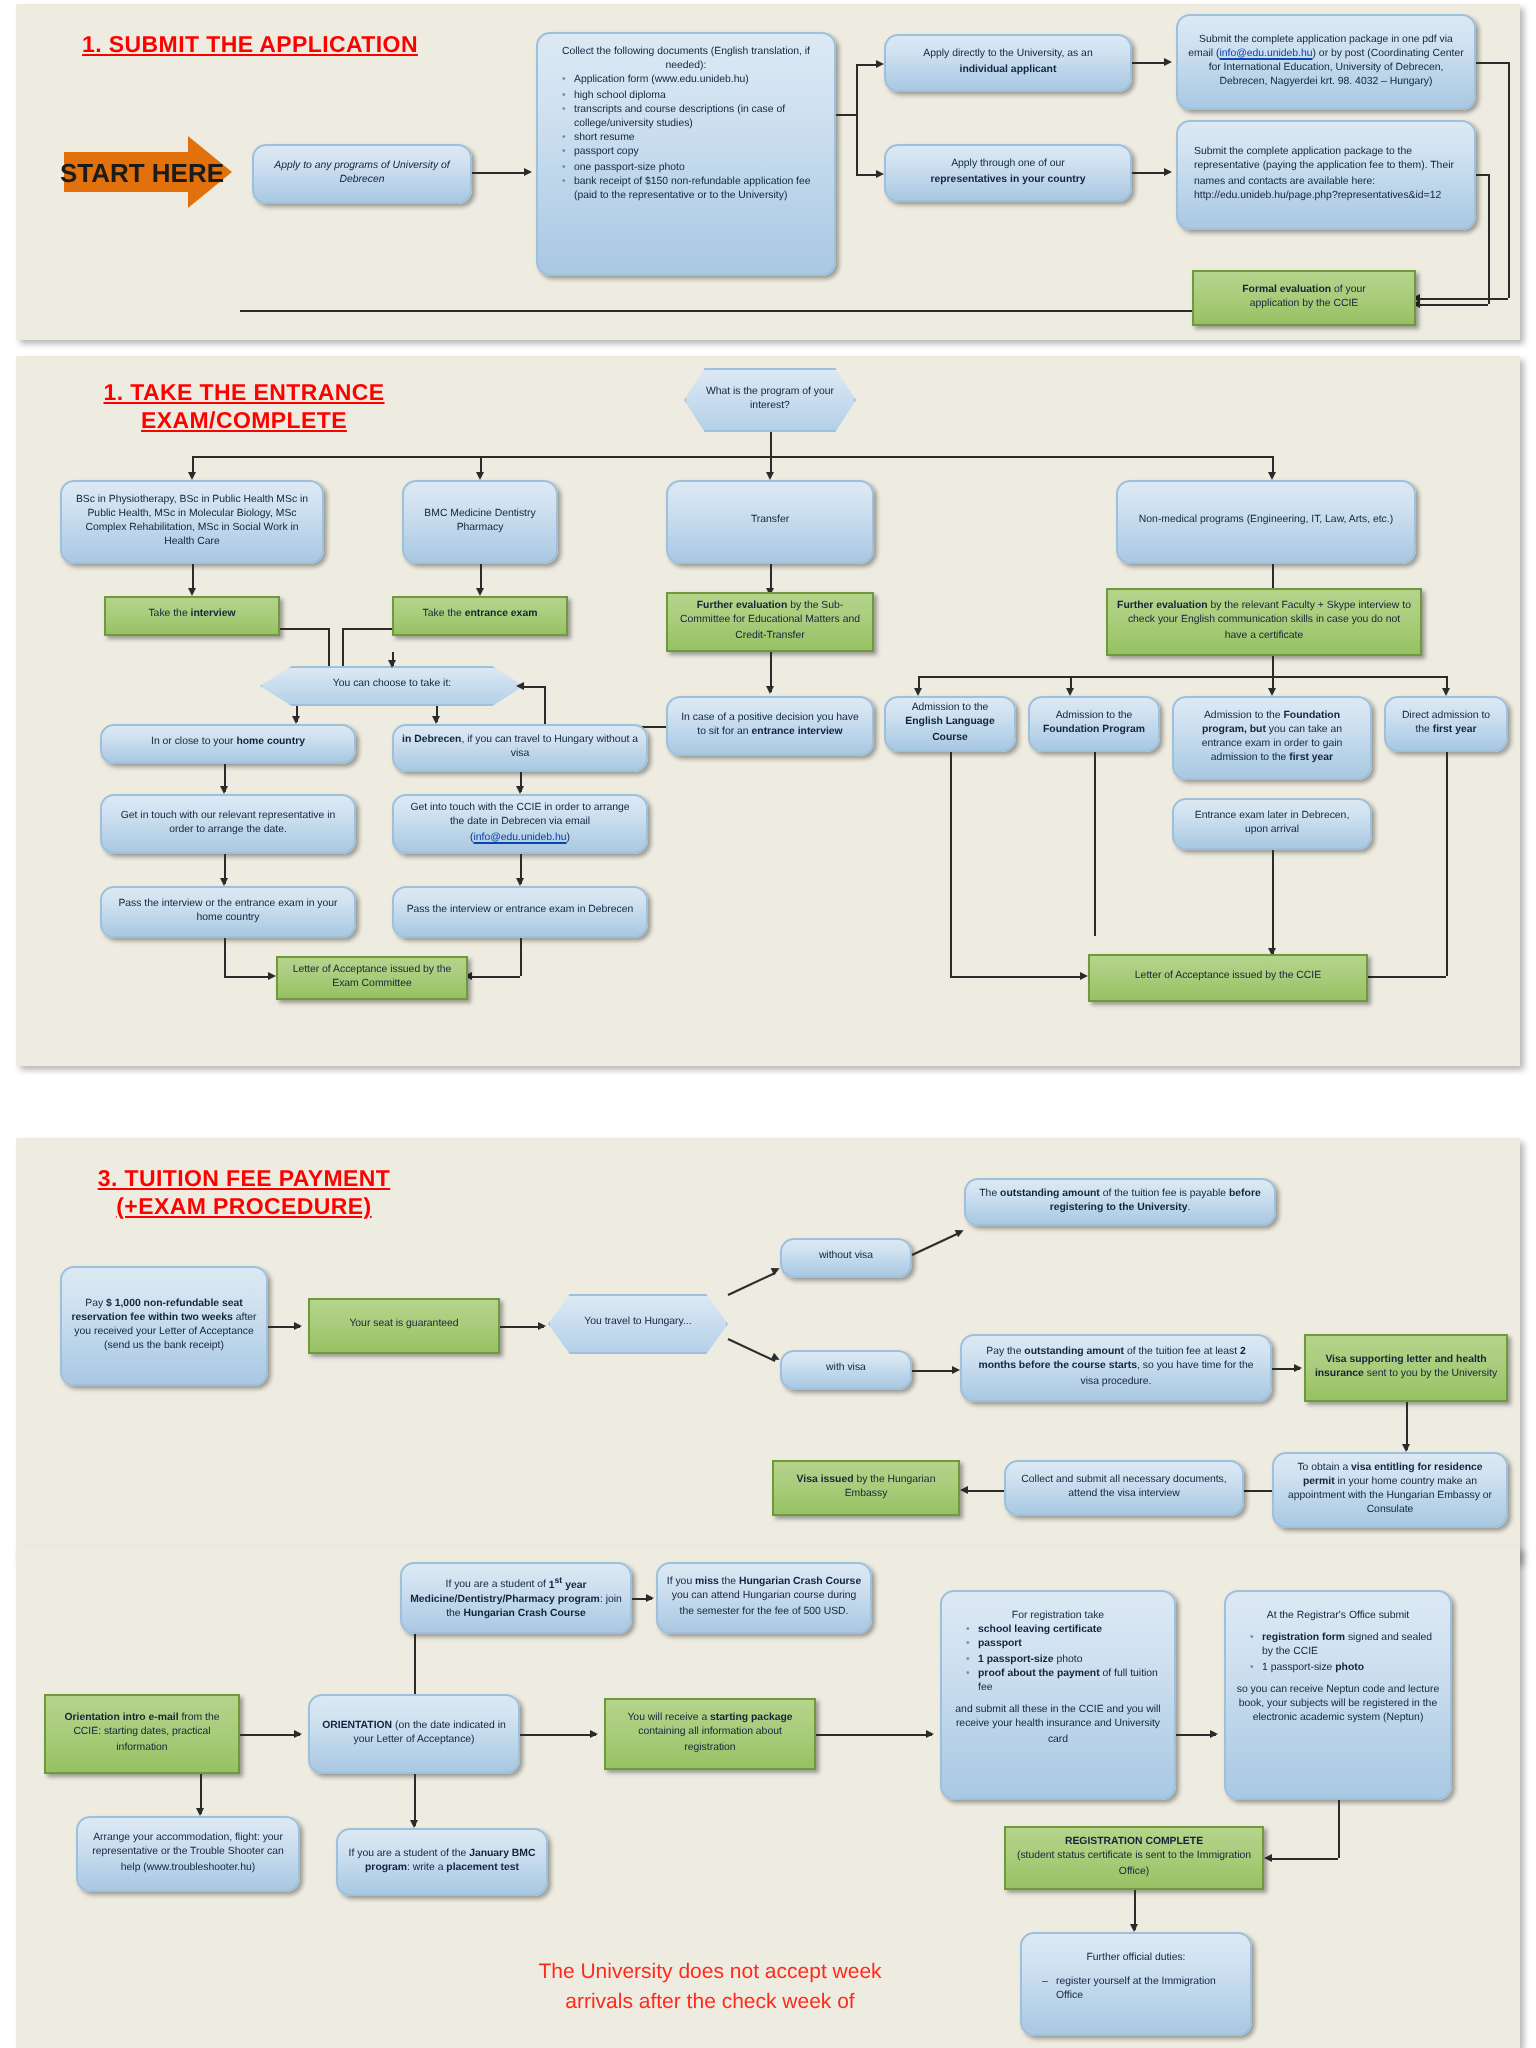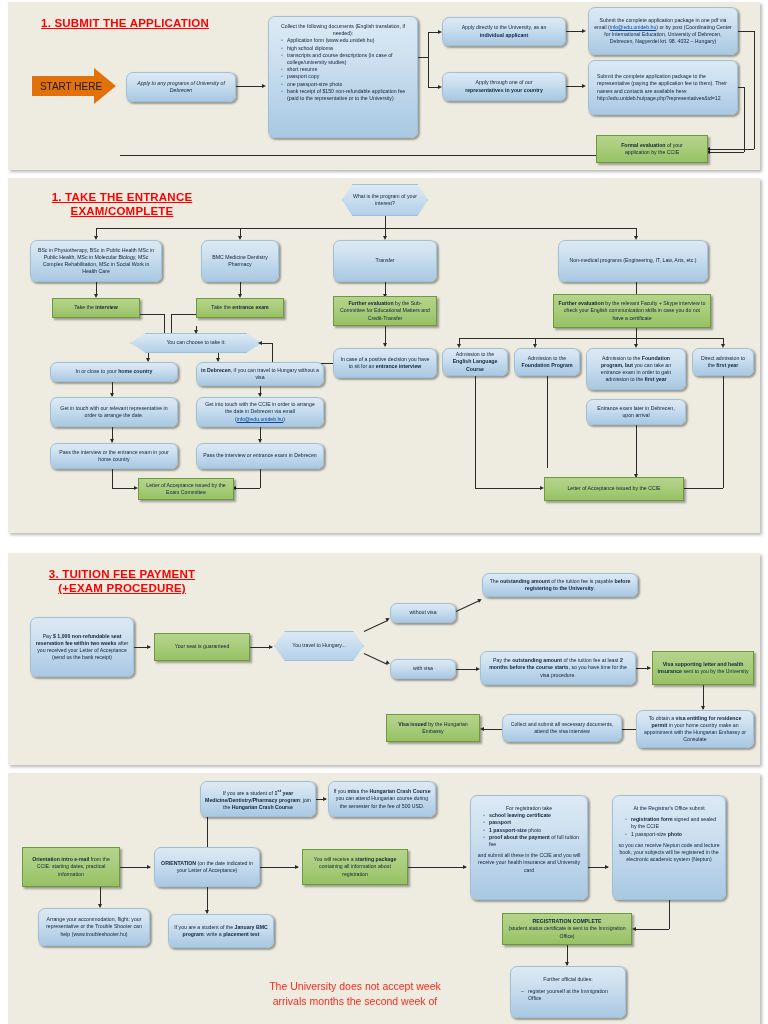--- a/index.html
+++ b/index.html
@@ -3,21 +3,21 @@
 <meta charset="utf-8">
 <style>
   html,body{margin:0;padding:0;background:#ffffff;}
   body{font-family:"Liberation Sans",sans-serif;}
   #page{position:relative;width:768px;height:1024px;background:#ffffff;overflow:hidden;}
 
   .section{position:absolute;left:8px;width:752px;background:#eeece1;
            box-shadow:2px 2px 3px rgba(0,0,0,.28);}
   #sec1{top:2px;height:168px;}
   #sec2{top:178px;height:355px;}
-  #sec3{top:553px;height:212px;}
+  #sec3{top:569px;height:212px;}
   #sec4{top:773px;height:251px;}
 
   .sechead{position:absolute;color:#ff0000;font-weight:bold;font-size:11.5px;
            text-decoration:underline;text-align:center;line-height:14px;letter-spacing:.2px;}
 
   
   .node{position:absolute;box-sizing:border-box;display:flex;align-items:center;
         justify-content:center;text-align:center;padding:3px 4px;font-size:5.2px;
         line-height:7.2px;color:#11243c;}
   .node .inner{width:100%;}
@@ -54,21 +54,21 @@
       border-right:2.6px solid transparent;border-top:4px solid #2b2b2b;}
   .au{position:absolute;width:0;height:0;border-left:2.6px solid transparent;
       border-right:2.6px solid transparent;border-bottom:4px solid #2b2b2b;}
 
   
   #startarrow{position:absolute;display:flex;align-items:center;justify-content:center;}
   #startarrow .body{position:absolute;left:0;top:8px;width:66px;height:20px;background:#e2700b;}
   #startarrow .tip{position:absolute;left:62px;top:0;width:0;height:0;
       border-top:18px solid transparent;border-bottom:18px solid transparent;
       border-left:22px solid #e2700b;}
-  #startarrow .txt{position:relative;z-index:3;color:#1b1b1b;font-weight:normal;font-size:10px;
+  #startarrow .txt{position:relative;z-index:3;color:#1b1b1b;font-weight:bold;font-size:13px;
       left:-6px;}
 
   .redwarn{position:absolute;color:#ff2a1c;font-size:10.5px;line-height:15px;
            text-align:center;font-weight:normal;}
 </style>
 </head>
 <body>
 
 <div id="page">
 
@@ -479,17 +479,17 @@
       <div class="inner" style="padding-top:6px;">
         <span class="lead">Further official duties:</span>
         <ul class="dash" style="margin-top:5px;">
           <li>register yourself at the Immigration Office</li>
         </ul>
       </div>
     </div>
 
     <div class="redwarn" style="left:232px;top:206px;width:230px;">
       <span>The University does not accept week</span><br>
-      <span>arrivals months the second week of</span>
+      <span>arrivals after the check week of</span>
     </div>
   </div>
 
 </div>
 
 </body></html>

